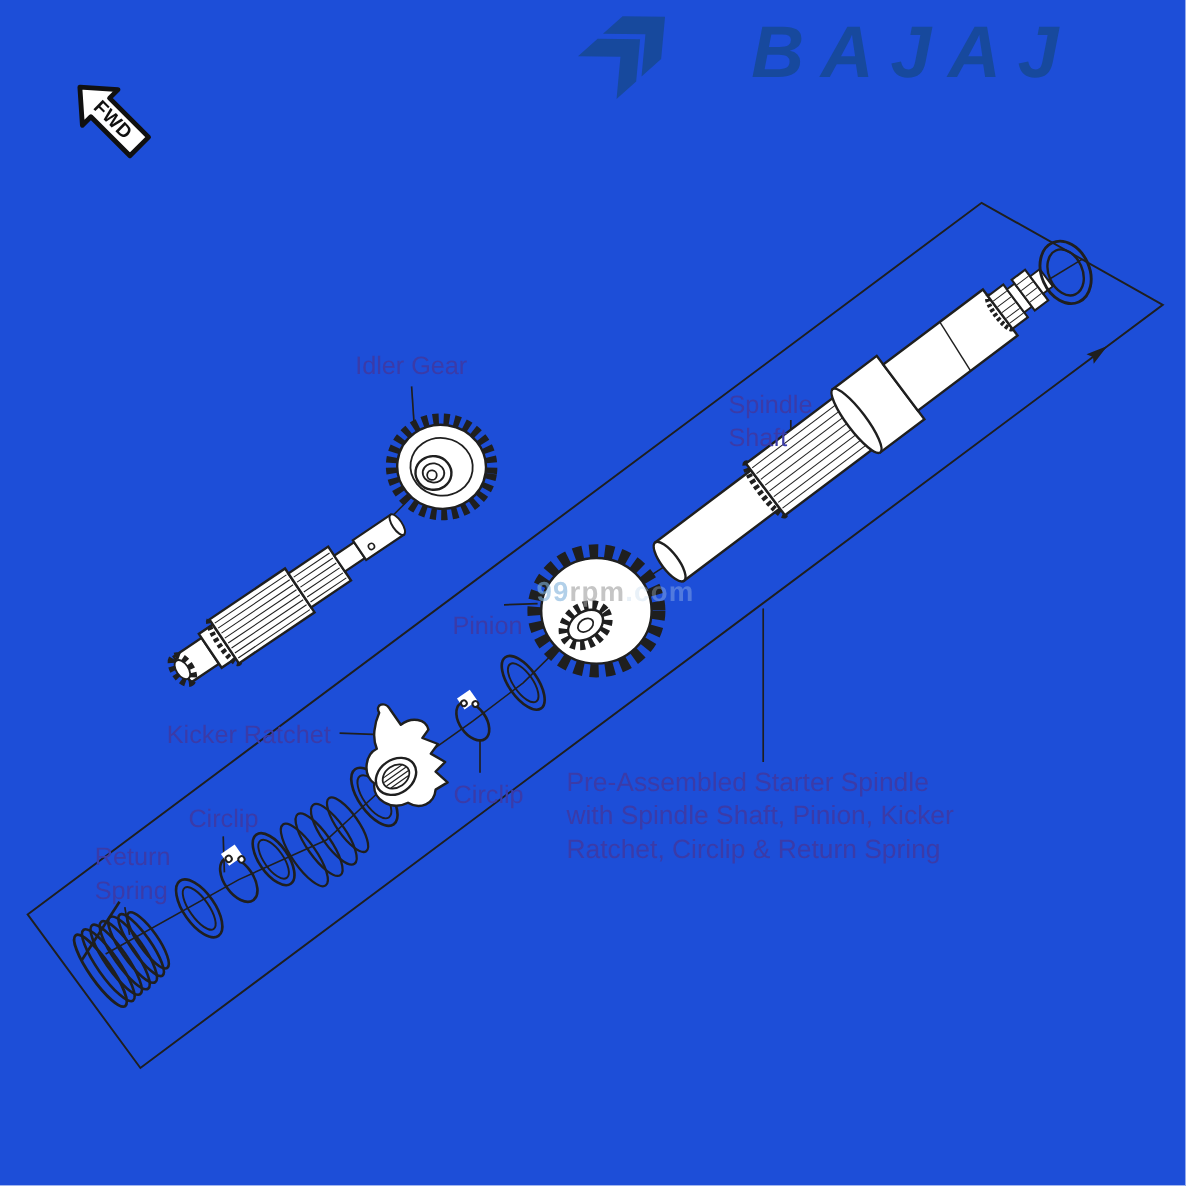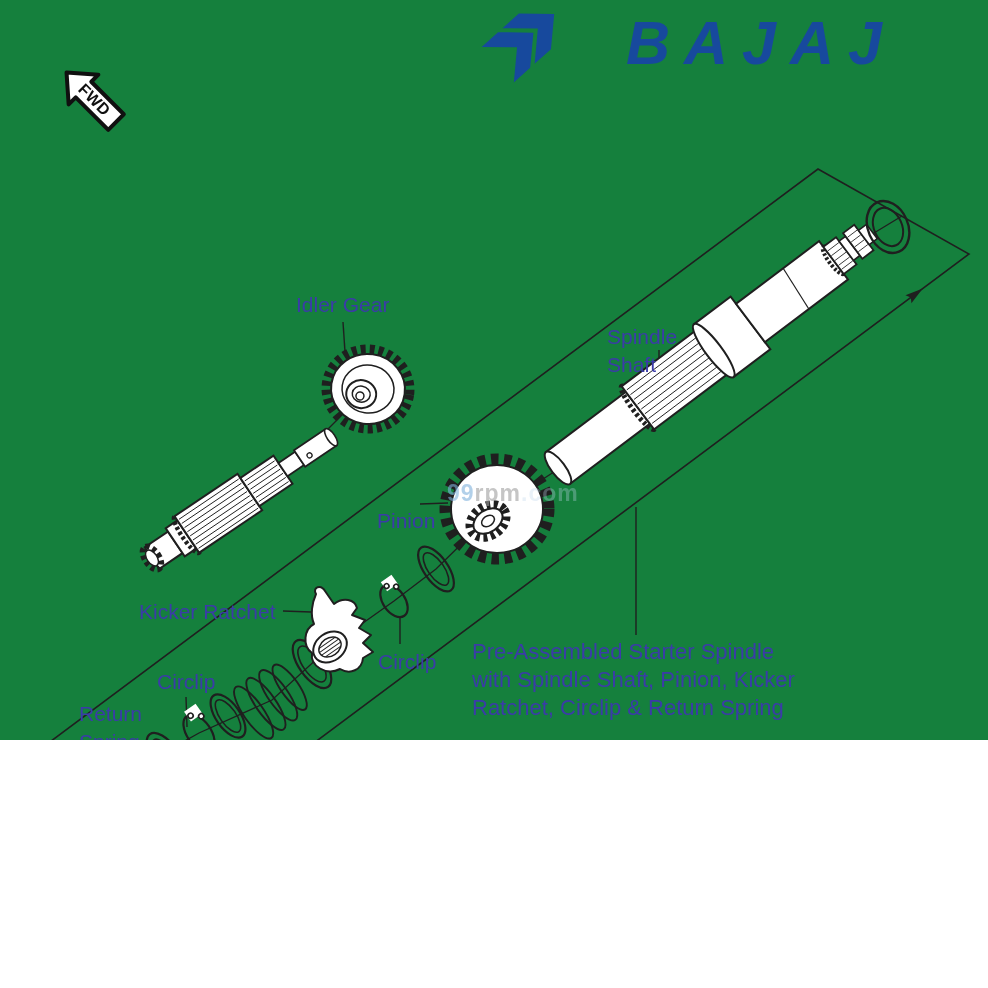--- a/index.html
+++ b/index.html
@@ -1,16 +1,16 @@
 <!DOCTYPE html>
 <html><head>
 <meta charset="utf-8">
 <style>
   html,body{margin:0;padding:0;background:#ffffff;}
-  .stage{position:relative;width:988px;height:740px;background:#15803d;overflow:hidden;}
+  .stage{position:relative;width:988px;height:988px;background:#1d4ed8;overflow:hidden;}
   svg{display:block;}
   text{font-family:"Liberation Sans", sans-serif;}
   .lbl{font-size:21px;}
   .cap{font-size:22px;}
   .brand{font-size:61px;font-weight:bold;font-style:italic;letter-spacing:14px;}
   .fwd{font-size:16px;font-weight:bold;letter-spacing:0.5px;fill:#101010;}
   .wm{font-size:23px;font-weight:bold;letter-spacing:1px;opacity:0.6;}
 </style>
 </head>
 <body>

